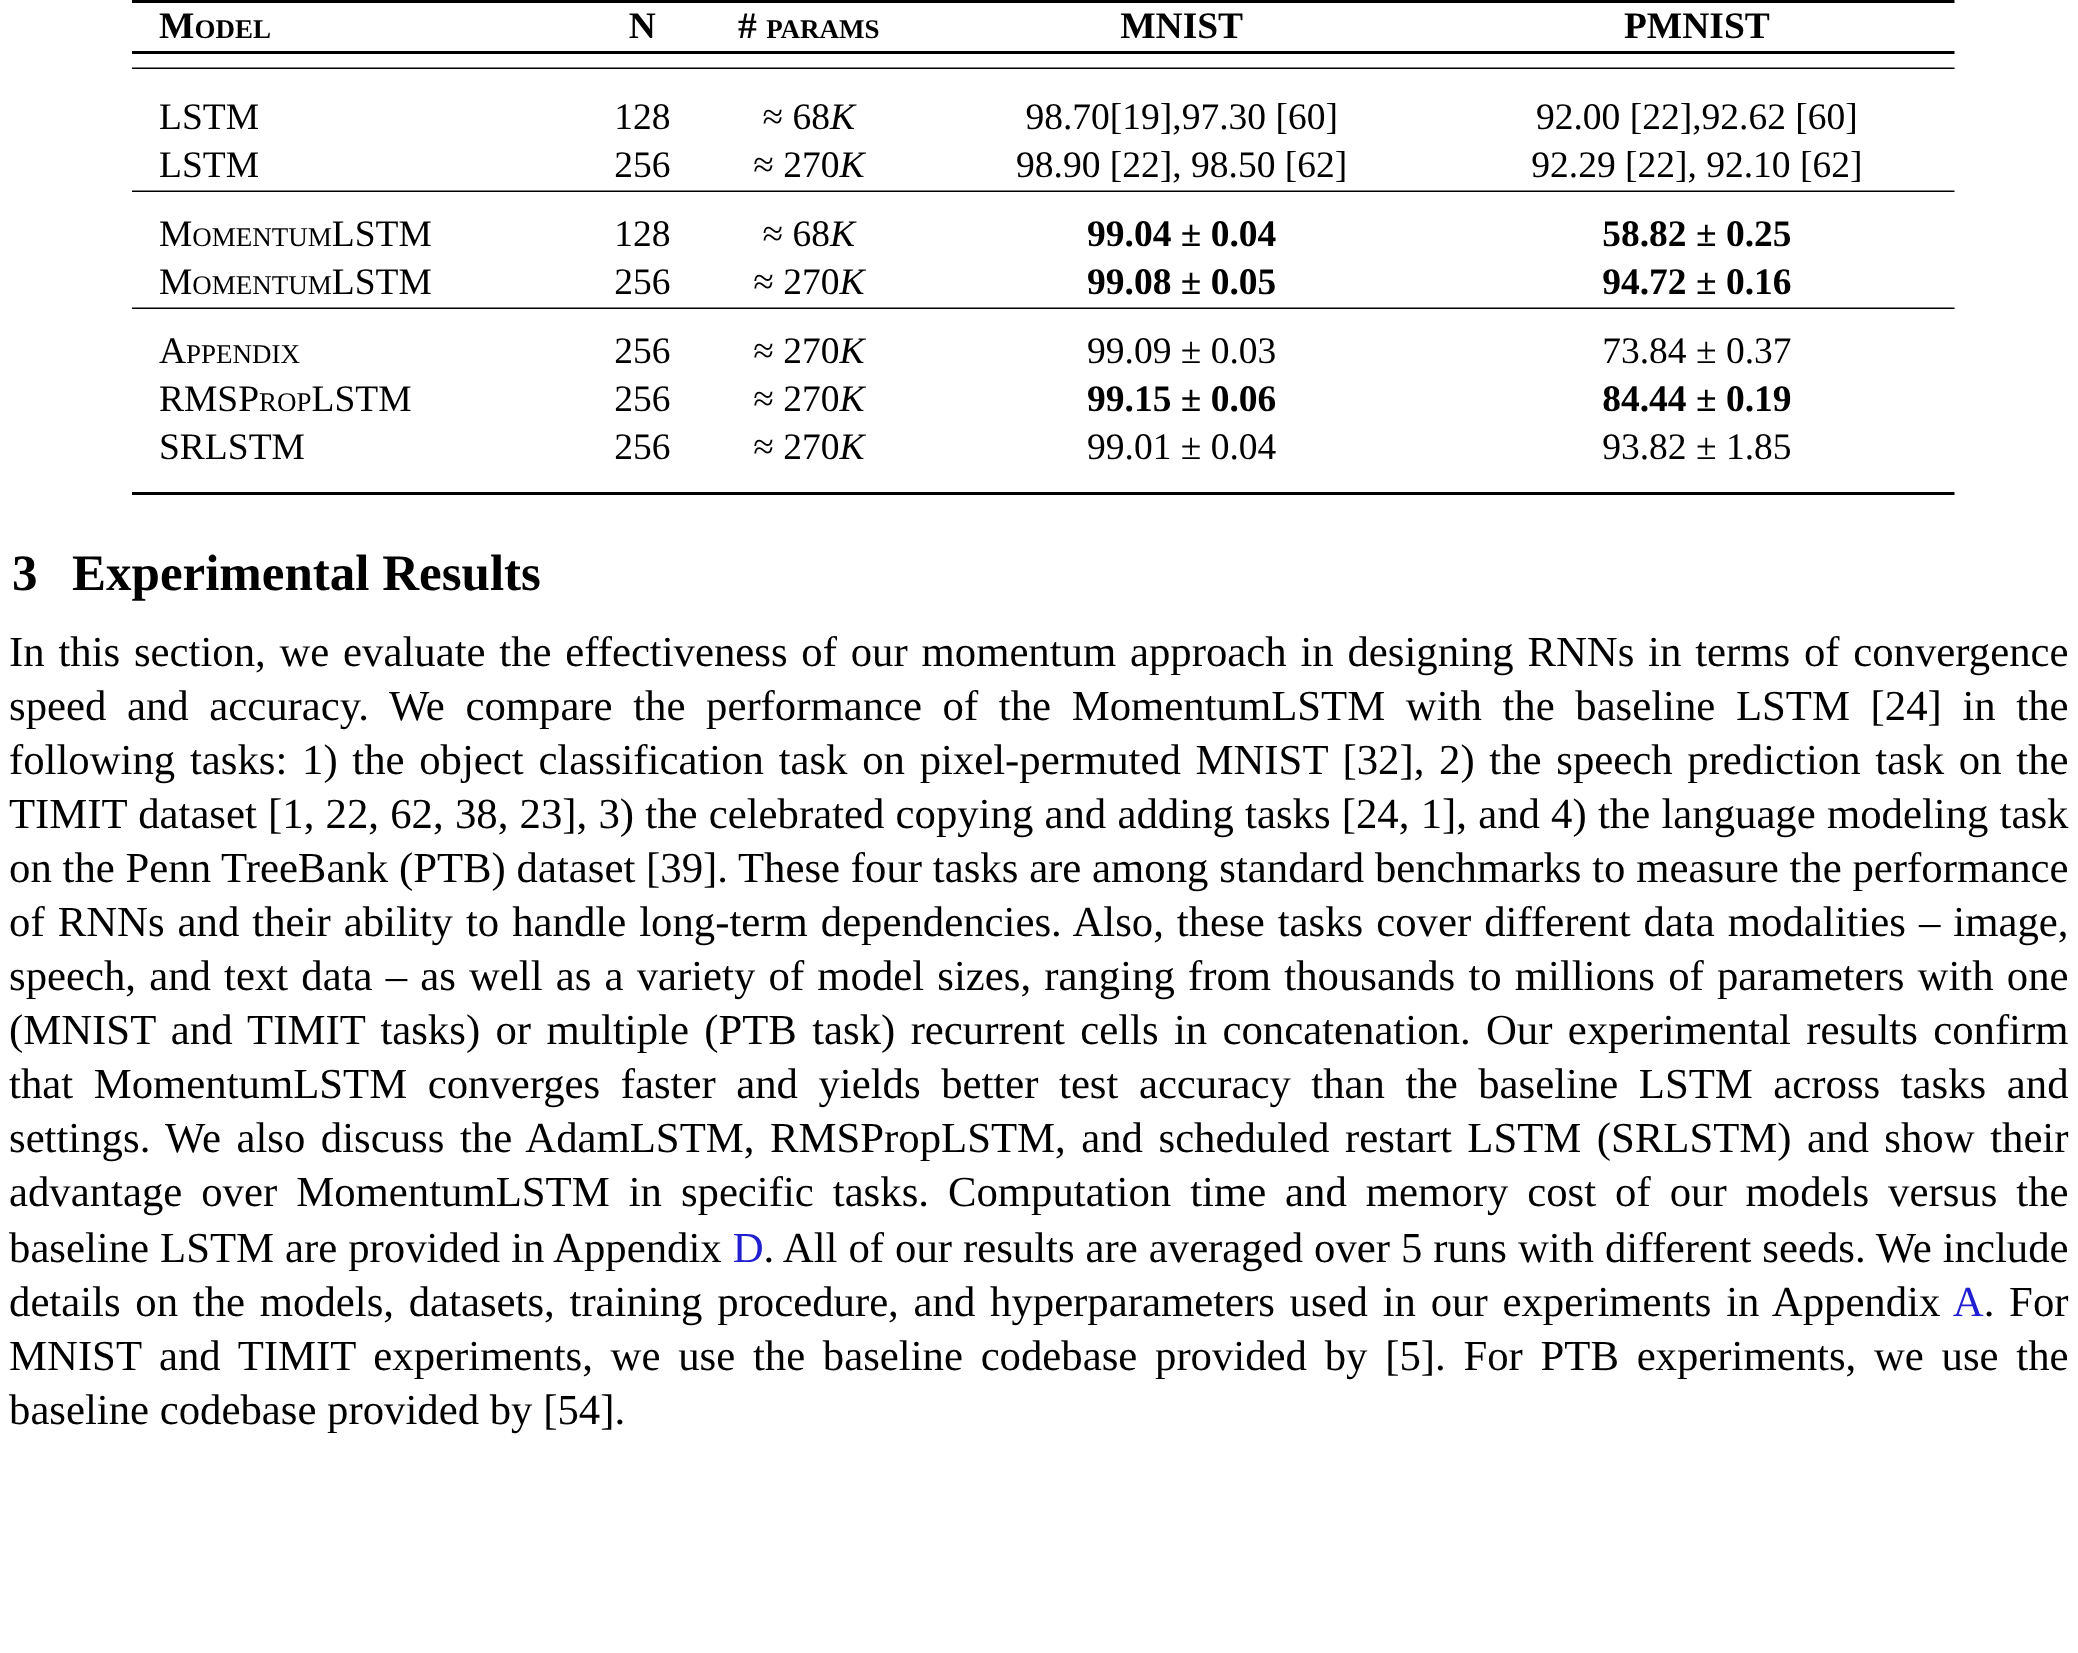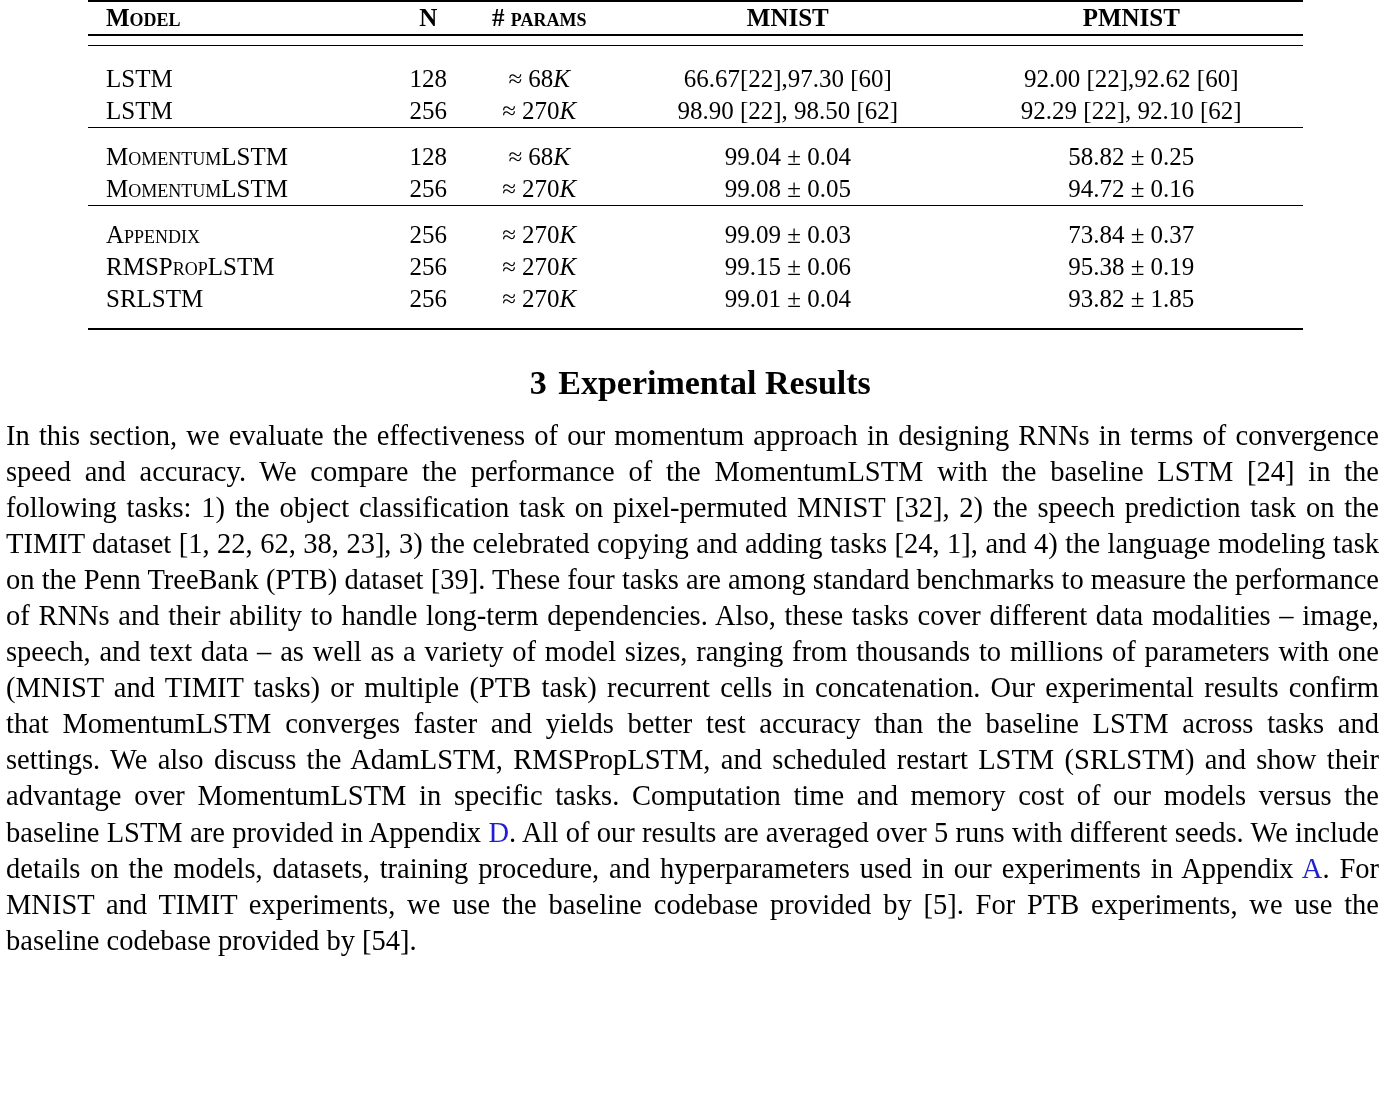--- a/index.html
+++ b/index.html
@@ -66,32 +66,31 @@
     border-top: 1.2px solid #000;
     padding: 0;
     height: 9px;
   }
   .botrule > td {
     border-top: 2.5px solid #000;
     padding: 0;
     height: 0;
   }
   .sc { font-variant: small-caps; }
-  .bold { font-weight: normal; }
+  .bold { font-weight: bold; }
   .mi { font-style: italic; }
   .spacer-row td { height: 9px; padding: 0; }
 
   
   .section-heading {
     font-family: "Liberation Serif", "DejaVu Serif", serif;
     font-weight: bold;
     font-size: 34px;
     margin: 30px 0 16px 2px;
     padding-left: 2px;
-    text-align: center;
   }
   .section-heading .num {
     display: inline-block;
     min-width: 40px;
   }
 
   
   .body-par {
     font-size: 28.5px;
     line-height: 1.265;
@@ -127,21 +126,21 @@
           <tr class="dblrule2">
             <td colspan="5"></td>
           </tr>
           <tr class="spacer-row">
             <td colspan="5"></td>
           </tr>
           <tr>
             <td class="model">LSTM</td>
             <td>128</td>
             <td>≈ 68<span class="mi">K</span></td>
-            <td>66.67[22],97.30 [60]</td>
+            <td>98.70[19],97.30 [60]</td>
             <td>92.00 [22],92.62 [60]</td>
           </tr>
           <tr>
             <td class="model">LSTM</td>
             <td>256</td>
             <td>≈ 270<span class="mi">K</span></td>
             <td>98.90 [22], 98.50 [62]</td>
             <td>92.29 [22], 92.10 [62]</td>
           </tr>
           <tr class="grouprule">
@@ -169,21 +168,21 @@
             <td>256</td>
             <td>≈ 270<span class="mi">K</span></td>
             <td>99.09 ± 0.03</td>
             <td>73.84 ± 0.37</td>
           </tr>
           <tr>
             <td class="model sc">RMSPropLSTM</td>
             <td>256</td>
             <td>≈ 270<span class="mi">K</span></td>
             <td class="bold">99.15 ± 0.06</td>
-            <td class="bold">95.38 ± 0.19</td>
+            <td class="bold">84.44 ± 0.19</td>
           </tr>
           <tr>
             <td class="model sc">SRLSTM</td>
             <td>256</td>
             <td>≈ 270<span class="mi">K</span></td>
             <td>99.01 ± 0.04</td>
             <td>93.82 ± 1.85</td>
           </tr>
           <tr class="spacer-row">
             <td colspan="5"></td>

